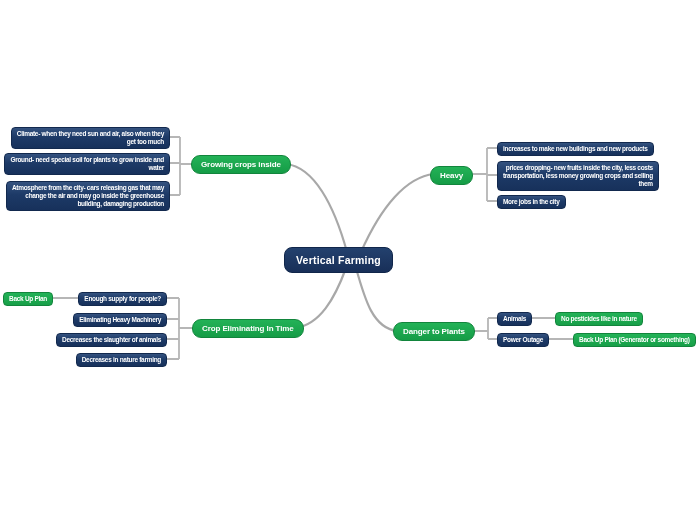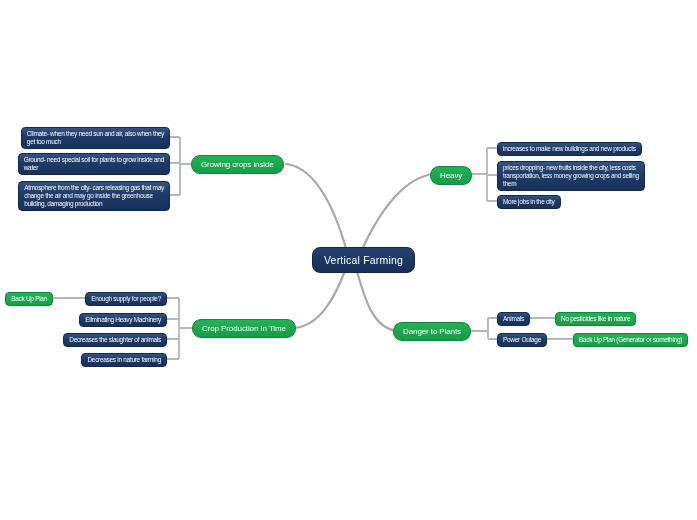--- a/index.html
+++ b/index.html
@@ -7,24 +7,25 @@
     width: 697px; height: 520px;
     position: relative;
     overflow: hidden;
     background: #ffffff;
     font-family: "Liberation Sans", sans-serif;
   }
   svg.wires { position: absolute; left: 0; top: 0; }
   .node {
     position: absolute;
     color: #ffffff;
-    font-weight: normal;
+    font-weight: bold;
     white-space: pre-line;
     box-sizing: border-box;
     cursor: default;
+    text-align: right;
   }
   .leaf {
     background: linear-gradient(180deg, #34527f 0%, #1d3a67 45%, #17315b 100%);
     border: 1px solid #12294e;
     border-radius: 4px;
     padding: 2px 5px;
     font-size: 6.5px;
     line-height: 8px;
     letter-spacing: -0.3px;
   }
@@ -64,39 +65,39 @@
   </g>
 
   <g stroke="#b6b6b6" stroke-width="1.8" fill="none">
     <path d="M160,137 H180 M160,163 H180 M160,195 H180 M180,137 V195 M180,164 H198"></path>
     <path d="M468,174 H487 M487,148 V201 M487,148 H504 M487,175 H504 M487,201 H504"></path>
     <path d="M158,298 H179 M158,319 H179 M158,339 H179 M158,359 H179 M179,298 V359 M179,328 H200 M45,298 H85"></path>
     <path d="M468,331 H488 M488,318 V339 M488,318 H504 M488,339 H504 M522,318 H560 M542,339 H578"></path>
   </g>
 </svg>
 
-<div class="node central" style="left:312px; top:247px;">Vertical Farming</div>
+<div class="node central" style="left:284px; top:247px;">Vertical Farming</div>
 
 <div class="node branch" style="left:191px; top:155px;">Growing crops inside</div>
 <div class="node leaf" style="right:527px; top:127px;">Climate- when they need sun and air, also when they
 get too much</div>
 <div class="node leaf" style="right:527px; top:153px;">Ground- need special soil for plants to grow inside and
 water</div>
 <div class="node leaf" style="right:527px; top:181px;">Atmosphere from the city- cars releasing gas that may
 change the air and may go inside the greenhouse
 building, damaging production</div>
 
 <div class="node branch" style="left:430px; top:166px;">Heavy</div>
 <div class="node leaf" style="left:497px; top:142px;">increases to make new buildings and new products</div>
 <div class="node leaf" style="left:497px; top:161px;">prices dropping- new fruits inside the city, less costs
 transportation, less money growing crops and selling
 them</div>
 <div class="node leaf" style="left:497px; top:195px;">More jobs in the city</div>
 
-<div class="node branch" style="left:192px; top:319px;">Crop Production In Time</div>
+<div class="node branch" style="left:192px; top:319px;">Crop Eliminating In Time</div>
 <div class="node leaf" style="right:530px; top:292px;">Enough supply for people?</div>
 <div class="node leaf green" style="right:644px; top:292px;">Back Up Plan</div>
 <div class="node leaf" style="right:530px; top:313px;">Eliminating Heavy Machinery</div>
 <div class="node leaf" style="right:530px; top:333px;">Decreases the slaughter of animals</div>
 <div class="node leaf" style="right:530px; top:353px;">Decreases in nature farming</div>
 
 <div class="node branch" style="left:393px; top:322px;">Danger to Plants</div>
 <div class="node leaf" style="left:497px; top:312px;">Animals</div>
 <div class="node leaf green" style="left:555px; top:312px;">No pesticides like in nature</div>
 <div class="node leaf" style="left:497px; top:333px;">Power Outage</div>

